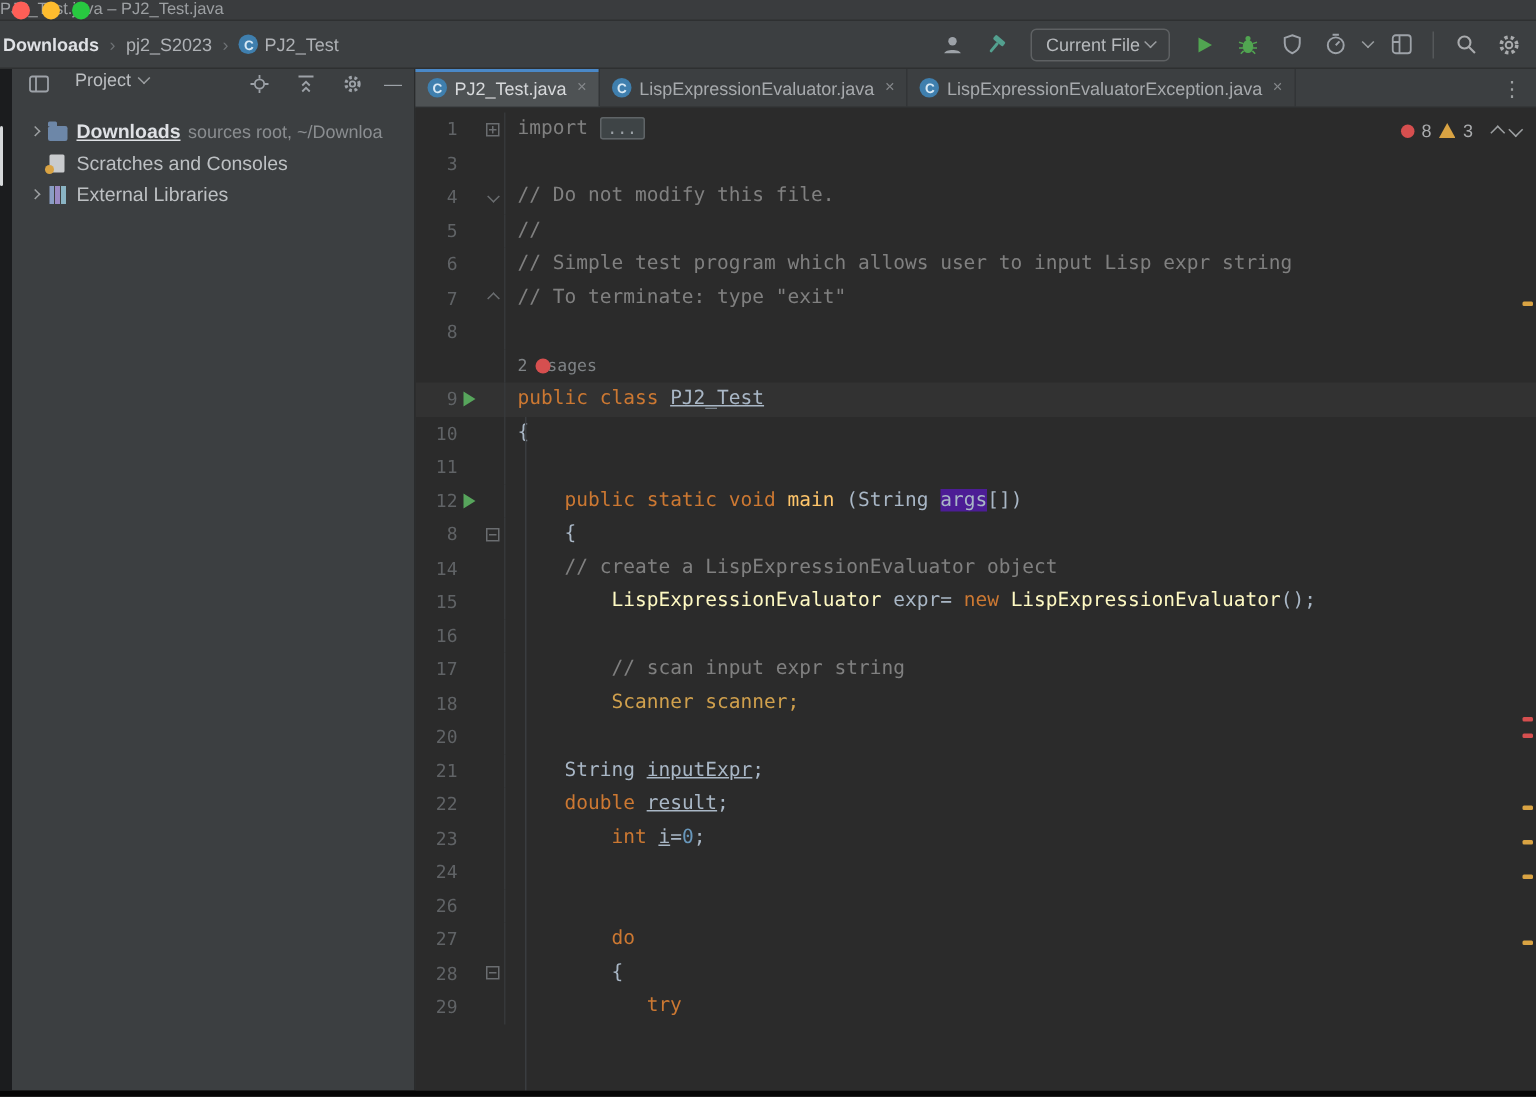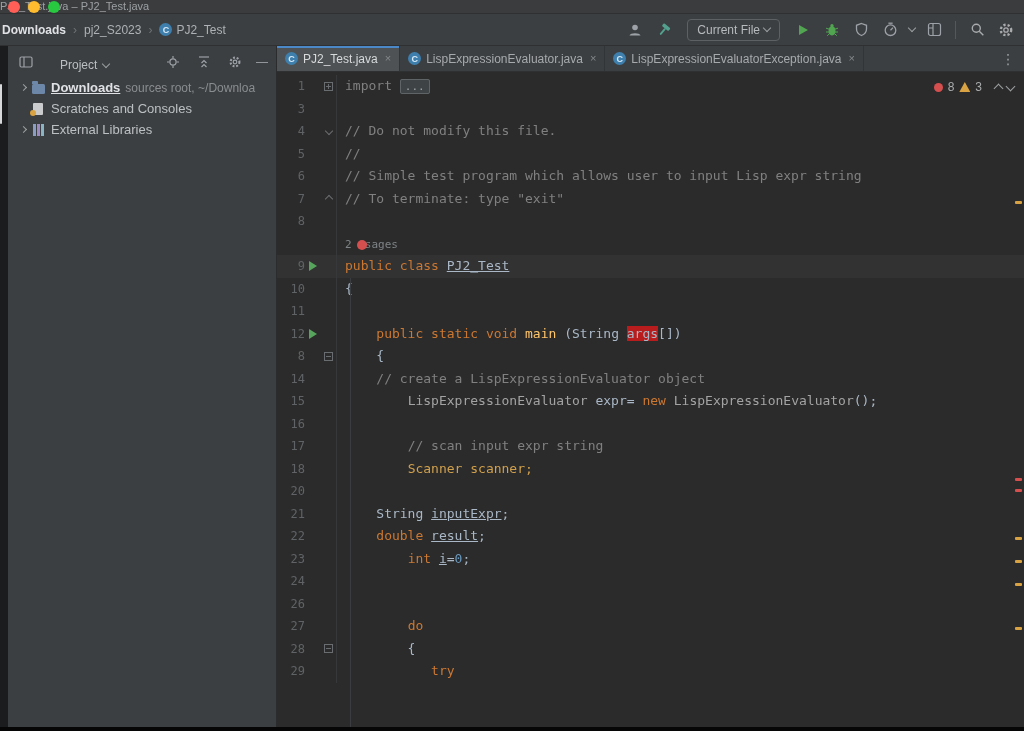--- a/index.html
+++ b/index.html
@@ -30,21 +30,21 @@
   .toolbar-sep{width:1px;height:18px;background:#55585a;margin:0 2px}
 
   
   .main{flex:1;display:flex;min-height:0}
   .stripe{flex:0 0 8px;width:8px;background:#1b1c1e;position:relative}
   .stripe-indicator{position:absolute;left:0;top:38px;width:2px;height:40px;background:#d6d8da;border-radius:1px}
 
   
   .project-panel{flex:0 0 269px;width:269px;background:#3c3f41;border-right:1px solid #2a2c2d;
     display:flex;flex-direction:column;overflow:hidden}
-  .panel-header{flex:0 0 26px;height:26px;display:flex;align-items:flex-end;padding:0 8px 0 8px;gap:24px}
+  .panel-header{flex:0 0 26px;height:26px;display:flex;align-items:flex-start;padding:0 8px 0 8px;gap:14px}
   .panel-title{font-size:12px;color:#bcbfc2;display:flex;align-items:center;gap:6px}
   .panel-icons{margin-left:auto;display:flex;gap:11px;align-items:center;color:#9da2a8;font-size:12px}
   .tree{padding-top:5px;font-size:13px;color:#bdc0c3}
   .tree-row{height:21px;display:flex;align-items:center;padding-left:8px;white-space:nowrap;overflow:hidden}
   .tree-chev-wrap{width:14px;flex:0 0 14px;display:flex;align-items:center;justify-content:center}
   .tree-chev{width:5px;height:5px;border-right:1.3px solid #9da0a2;border-bottom:1.3px solid #9da0a2;transform:rotate(-45deg)}
   .tree-icon{width:16px;flex:0 0 16px;display:flex;align-items:center;justify-content:center;margin-right:5px}
   .tree-label.bold{font-weight:bold;color:#dfe1e5;text-decoration:underline}
   .tree-detail{color:#8a8d90;font-size:12px;margin-left:5px}
   .folder-icon i{display:block;width:13px;height:10px;background:#6d87a8;border-radius:1.5px;position:relative;margin-top:3px}
@@ -79,27 +79,27 @@
   .fold-box::after{content:"";position:absolute;left:1px;right:1px;top:3px;height:1px;background:#6a6d70}
   .fold-box.plus::before{content:"";position:absolute;left:3px;top:1px;bottom:1px;width:1px;background:#6a6d70}
   .chev{width:6px;height:6px;border-right:1.5px solid #6a6d70;border-bottom:1.5px solid #6a6d70;display:inline-block}
   .chev.down{transform:rotate(45deg)}
   .chev.up{transform:rotate(-135deg)}
   .code-text{padding-left:8px;position:relative}
 
   .tk-kw{color:#cc7832}
   .tk-cm{color:#808080}
   .tk-pl{color:#a9b7c6}
-  .tk-er{color:#a3a3a3}
+  .tk-er{color:#fef9c3}
   .tk-num{color:#6897bb}
   .tk-meth{color:#ffc66b}
   .tk-fld{color:#9876aa;font-style:italic}
   .tk-amb{color:#d0a04d}
   .tk-plu{color:#a9b7c6;text-decoration:underline}
-  .tk-hl{color:#a9b7c6;background:#b91c1c}
+  .tk-hl{color:#a9b7c6;background:#4c1d95}
   .tk-fold{background:#3e4446;border:1px solid #5f6467;border-radius:2px;color:#9ba1a5;padding:0 4px;font-size:11px}
 
   .inlay{font-size:11px;color:#7f8386;position:relative;display:inline-block}
   .inlay-dot{position:absolute;left:12px;top:6px}
   .err-dot{width:10px;height:10px;border-radius:50%;background:#d64f4f;display:inline-block}
 
   .indent-guide{position:absolute;left:73px;top:206px;width:1px;height:449px;background:#3a3d40}
 
   .inspections{position:absolute;top:8px;right:10px;display:flex;align-items:center;gap:5px;
     font-size:12px;color:#a9abad;font-family:"Liberation Sans",sans-serif}

